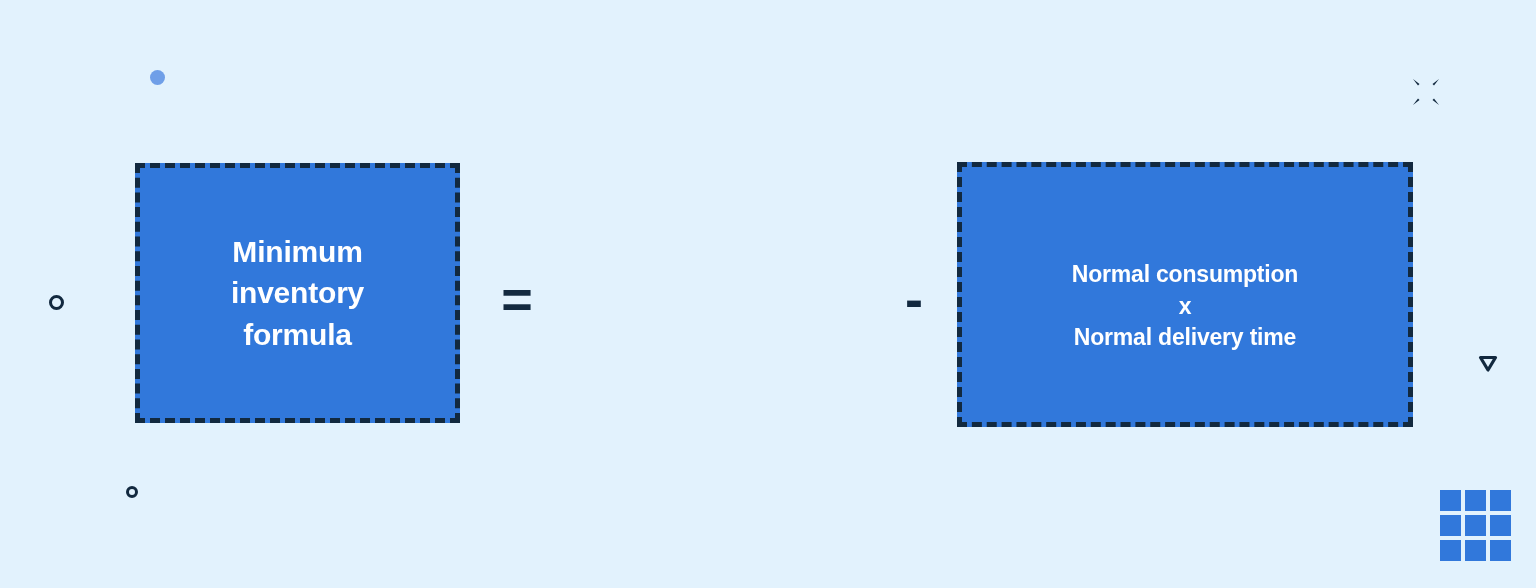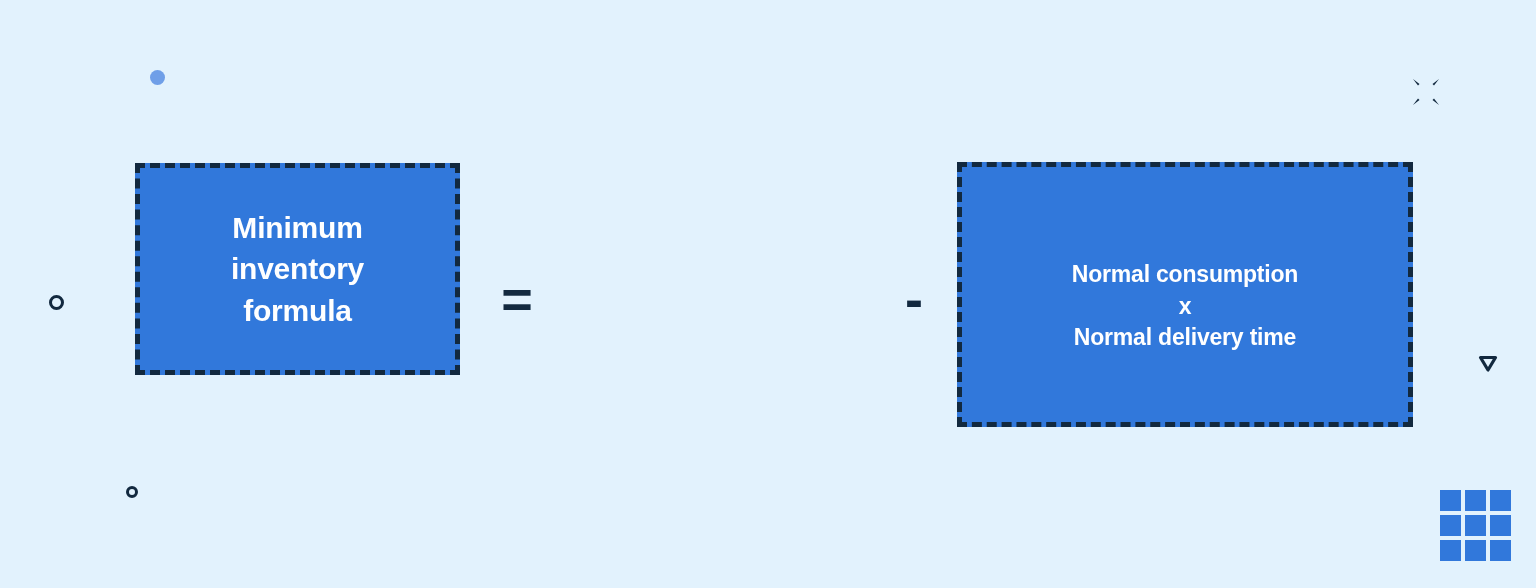--- a/index.html
+++ b/index.html
@@ -38,21 +38,21 @@
   .fbox .lines {
     line-height: 1.37;
     padding: 0 6px;
     white-space: pre-line;
   }
 
   #box-minimum-inventory {
     left: 135px;
     top: 163px;
     width: 325px;
-    height: 212px;
+    height: 260px;
   }
   #box-minimum-inventory .lines { font-size: 30px; }
 
   #box-reorder-point {
     left: 577px;
     top: 163px;
     width: 294px;
     height: 264px;
   }
   #box-reorder-point .lines { font-size: 28px; }

